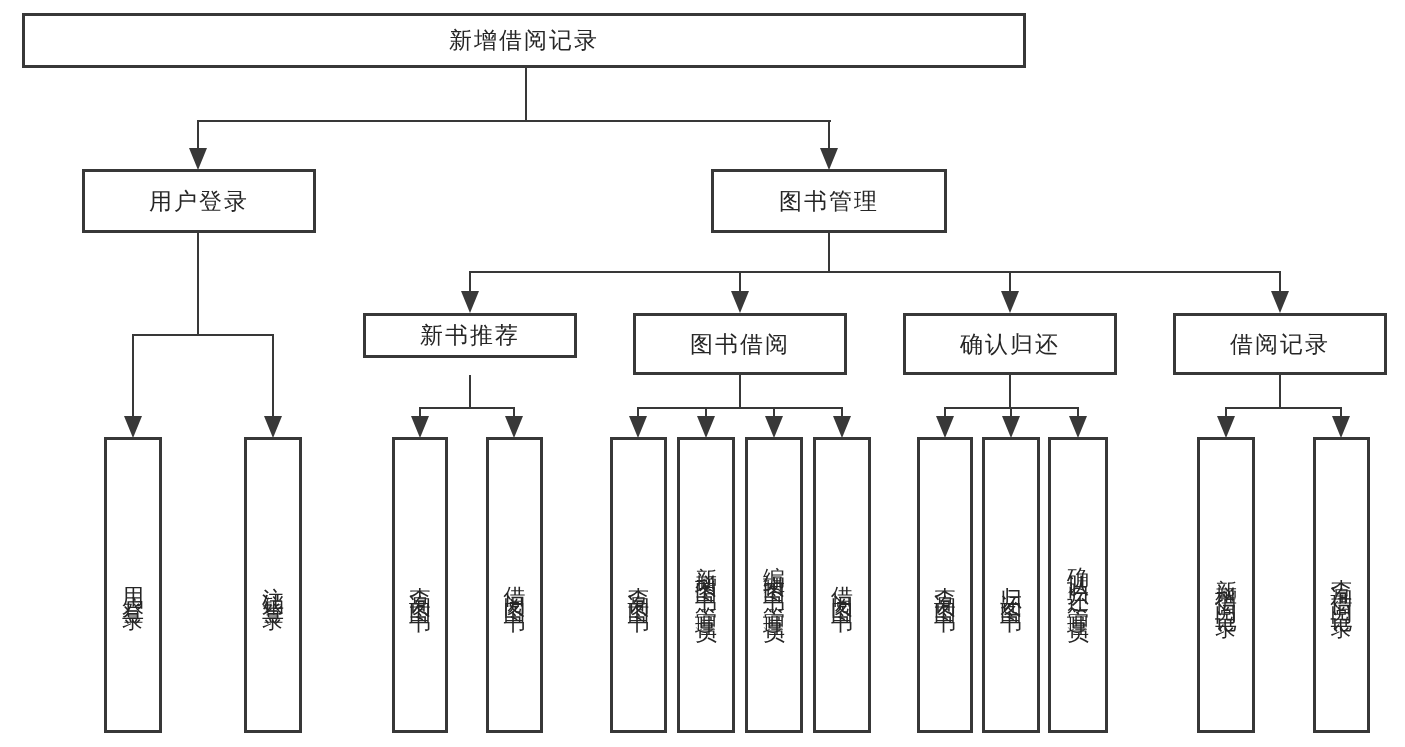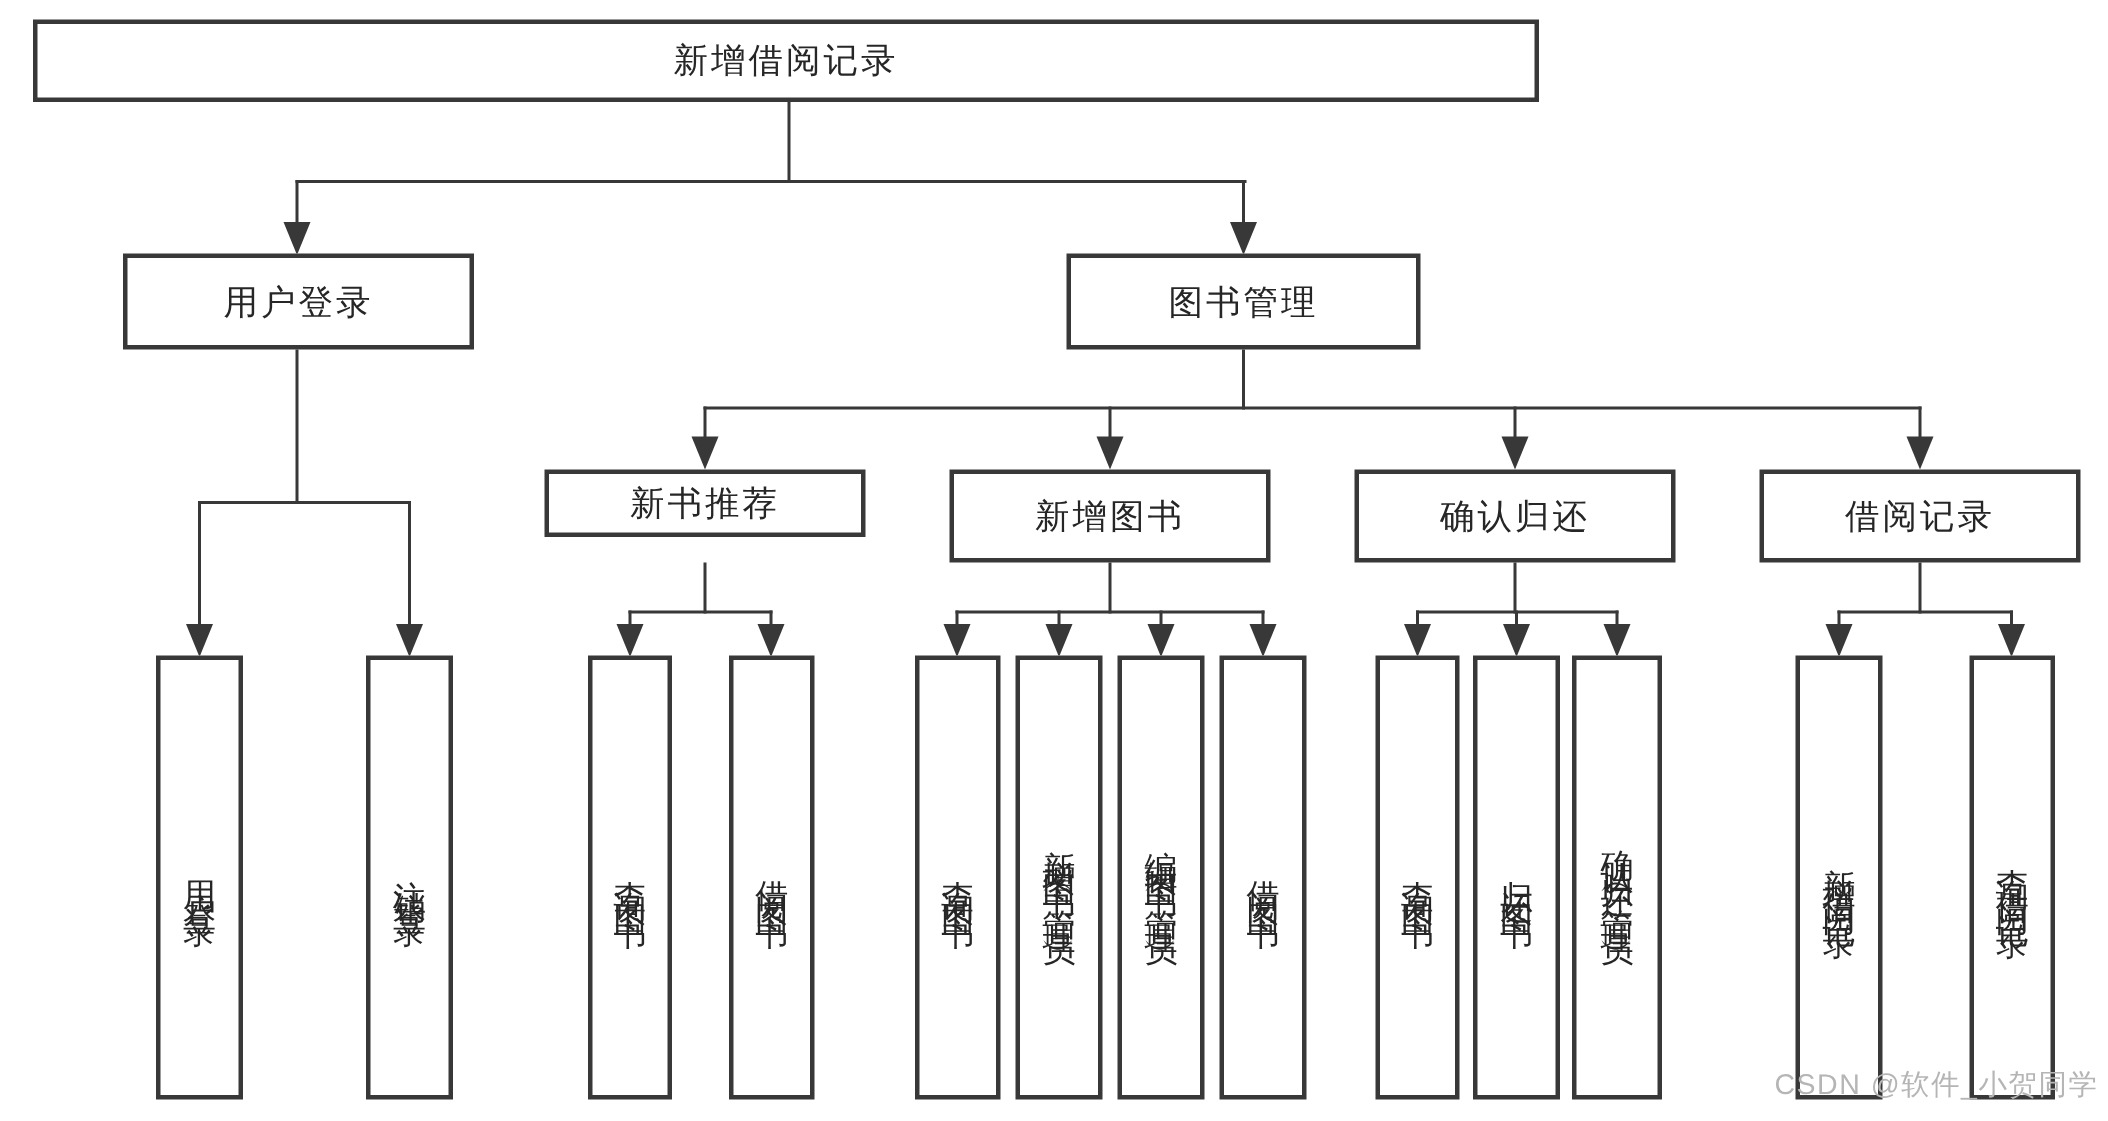--- a/index.html
+++ b/index.html
@@ -88,21 +88,21 @@
   <div class="vline" style="left:1279px;top:271px;height:26px;"></div>
   <div class="arrow" style="left:461px;top:291px;"></div>
   <div class="arrow" style="left:731px;top:291px;"></div>
   <div class="arrow" style="left:1001px;top:291px;"></div>
   <div class="arrow" style="left:1271px;top:291px;"></div>
 
   <div class="box" style="left:363px;top:313px;width:214px;height:45px;">
     <span>新书推荐</span>
   </div>
   <div class="box" style="left:633px;top:313px;width:214px;height:62px;">
-    <span>新增图书</span>
+    <span>图书借阅</span>
   </div>
   <div class="box" style="left:903px;top:313px;width:214px;height:62px;">
     <span>确认归还</span>
   </div>
   <div class="box" style="left:1173px;top:313px;width:214px;height:62px;">
     <span>借阅记录</span>
   </div>
 
   <div class="vline" style="left:469px;top:375px;height:34px;"></div>
   <div class="hline" style="left:419px;top:407px;width:96px;"></div>
@@ -175,15 +175,14 @@
     <span class="vtext">确认归还（管理员）</span>
   </div>
 
   <div class="box leaf" style="left:1197px;top:437px;width:58px;height:296px;">
     <span class="vtext">新增借阅记录</span>
   </div>
   <div class="box leaf" style="left:1313px;top:437px;width:57px;height:296px;">
     <span class="vtext">查询借阅记录</span>
   </div>
 
-  <div class="watermark">CSDN @软件_小贺同学</div>
 
 </div>
 
 </body></html>

